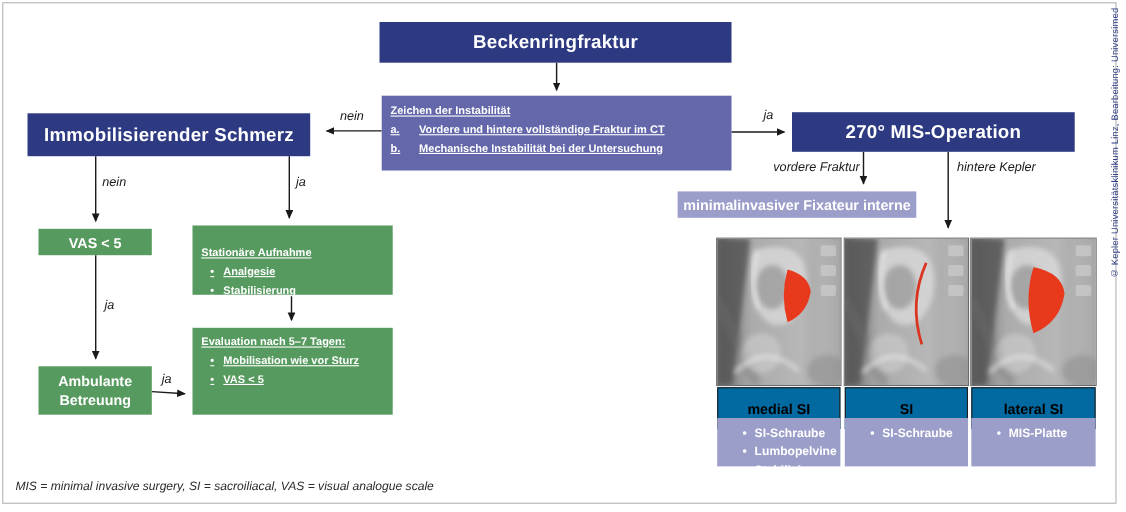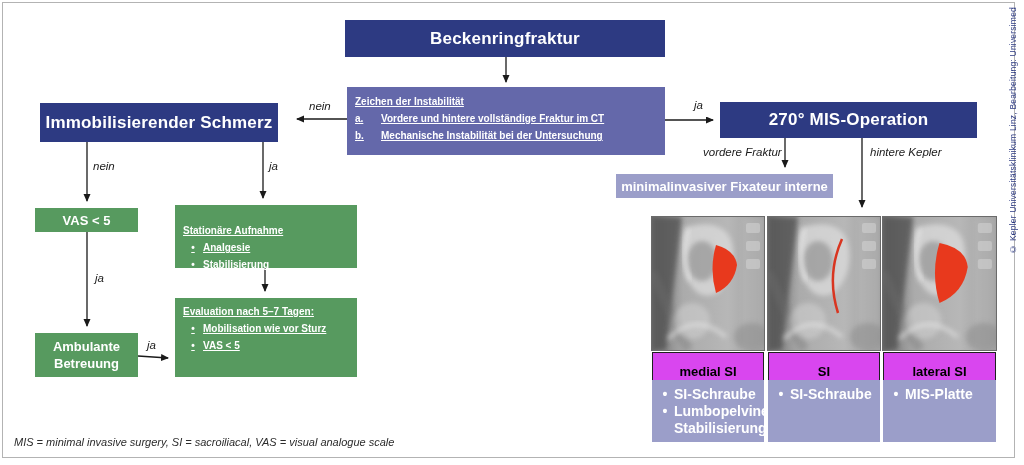--- a/index.html
+++ b/index.html
@@ -19,24 +19,24 @@
   .big { font-size:17px; letter-spacing:.2px; }
   .md  { font-size:10px; line-height:17px;text-decoration:underline; }
   .sm  { font-size:13px; }
   .pad { padding:6px 8px 4px 8px; }
   .lbl { position:absolute; font-style:italic; font-size:11.5px; color:#1a1a1a; white-space:nowrap; }
   .li { display:flex; }
   .li::before { content:"\2022"; flex:0 0 20px; text-align:center; }
   .abc { display:grid; grid-template-columns:26px 1fr; }
   .arrows { position:absolute; left:0; top:0; pointer-events:none; }
   .xray { position:absolute; top:217px; width:112px; height:133px; outline:1px solid #6b6b6b; }
-  .xhead { position:absolute; top:352px; height:38px; background:#d946ef; border:1.5px solid #1f1f1f;
+  .xhead { position:absolute; top:352px; height:38px; background:#0369a1; border:1.5px solid #1f1f1f;
            color:#000; font-weight:bold; font-size:13px; }
-  .xlist { position:absolute; top:380px; height:62px; padding:6px 4px 4px 4px;
-           font-size:14px; line-height:17px; }
+  .xlist { position:absolute; top:380px; height:44px; padding:6px 4px 4px 16px;
+           font-size:11px; line-height:17px; }
   .xlist .li::before { flex:0 0 18px; }
   .footnote { position:absolute; left:14px; top:436px; font-style:italic; font-size:11px; color:#2b2b2b;text-align:center; }
   .credit { position:absolute; right:6px; top:7px; writing-mode:vertical-rl;
             transform:rotate(180deg); font-size:8.5px; color:#2d3a82; letter-spacing:.2px; }
 </style>
 </head>
 <body>
 
 <div id="canvas">
   <div class="frame"></div>
@@ -87,21 +87,21 @@
     </div>
     <div class="abc">
       <span>b.</span>
       <span>Mechanische Instabilität bei der Untersuchung</span>
     </div>
   </div>
 
   <span class="lbl" style="left:309px;top:100px;">nein</span>
   <span class="lbl" style="left:694px;top:99px;">ja</span>
 
-  <div class="box navy center big" style="left:40px;top:103px;width:238px;height:39px;">
+  <div class="box navy center big" style="left:25px;top:103px;width:257px;height:39px;">
     <span>Immobilisierender Schmerz</span>
   </div>
 
   <span class="lbl" style="left:93px;top:160px;">nein</span>
   <span class="lbl" style="left:269px;top:160px;">ja</span>
 
   <div class="box green center sm" style="left:35px;top:208px;width:103px;height:24px;">
     <span>VAS &lt; 5</span>
   </div>
 

